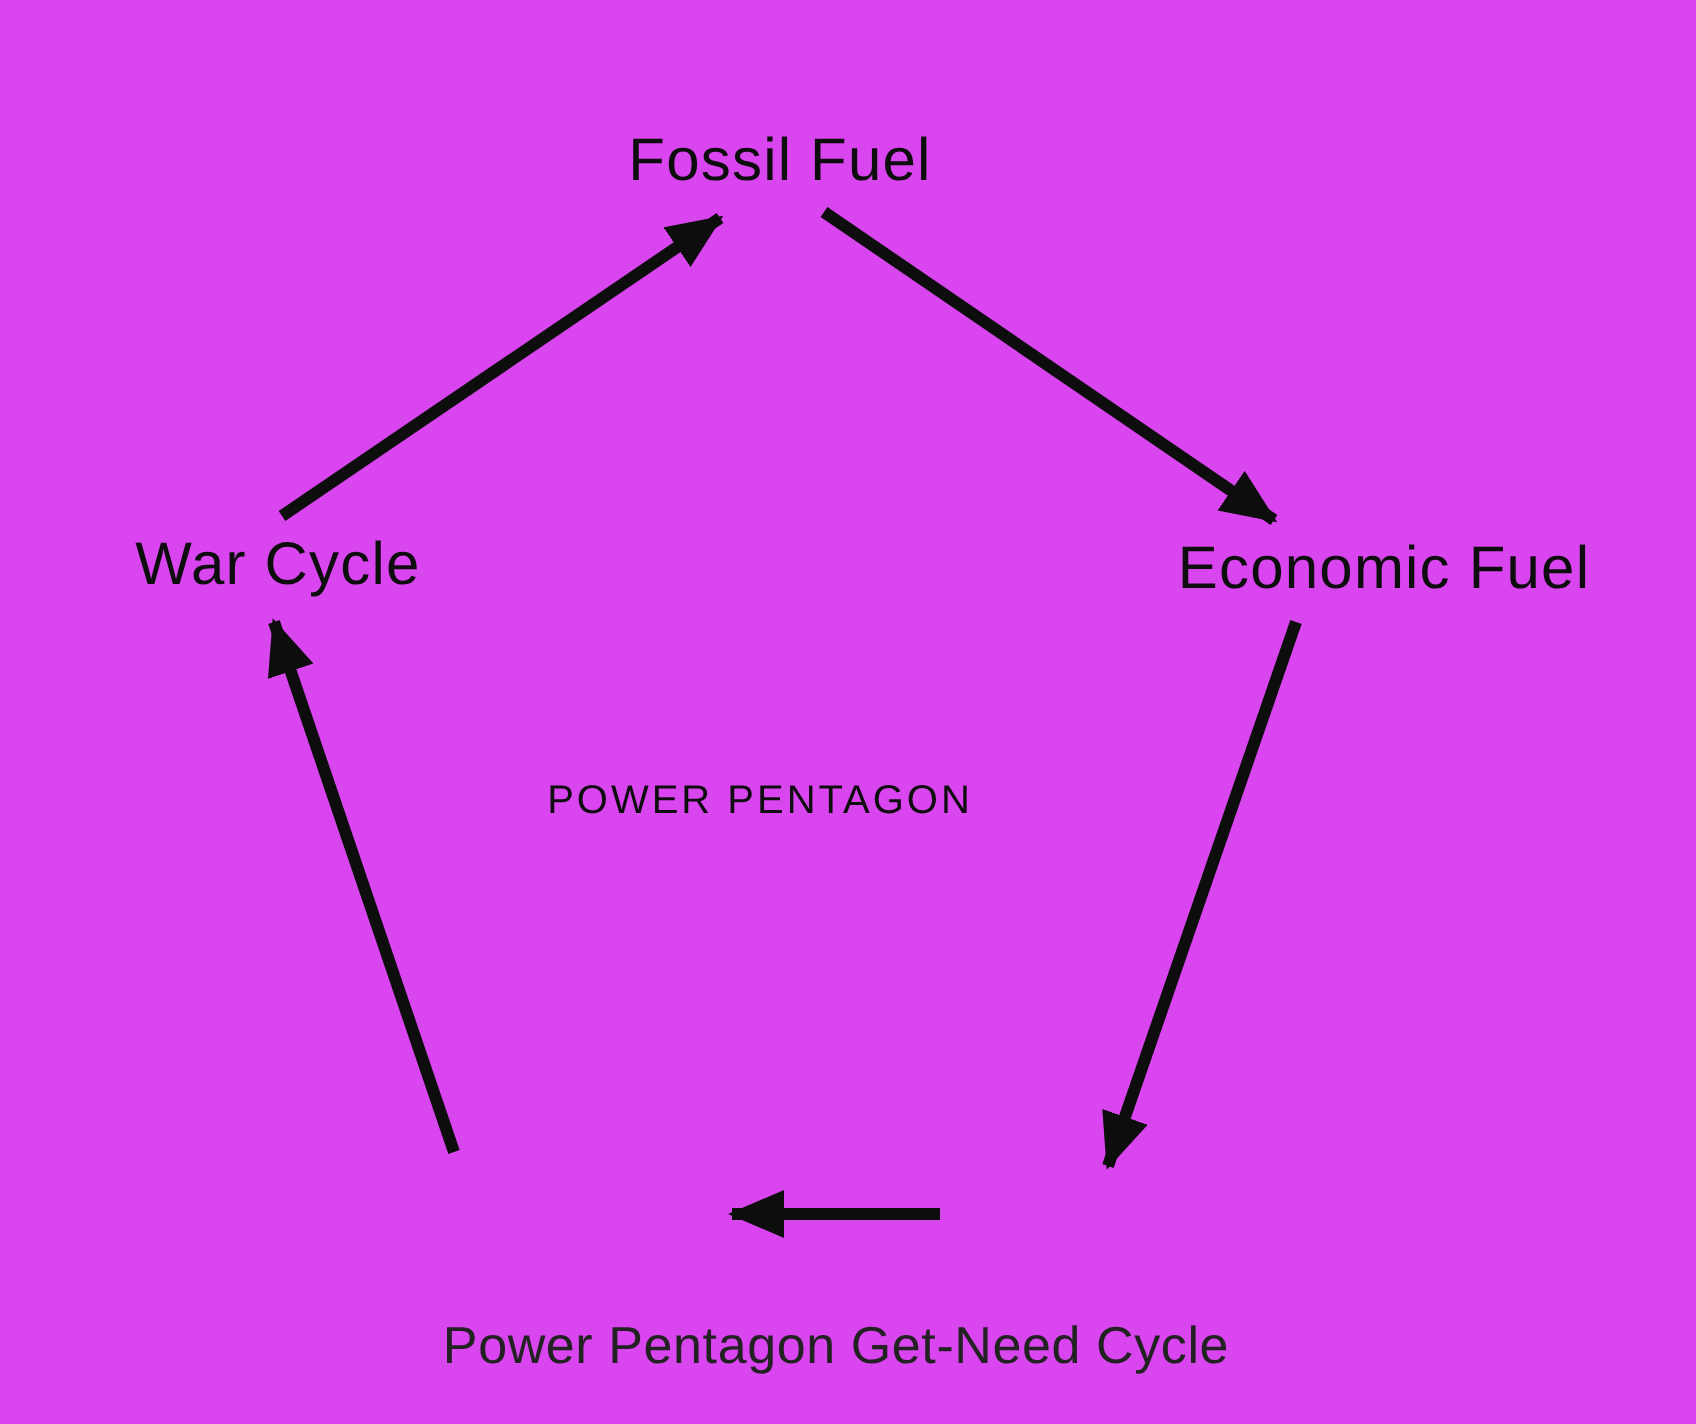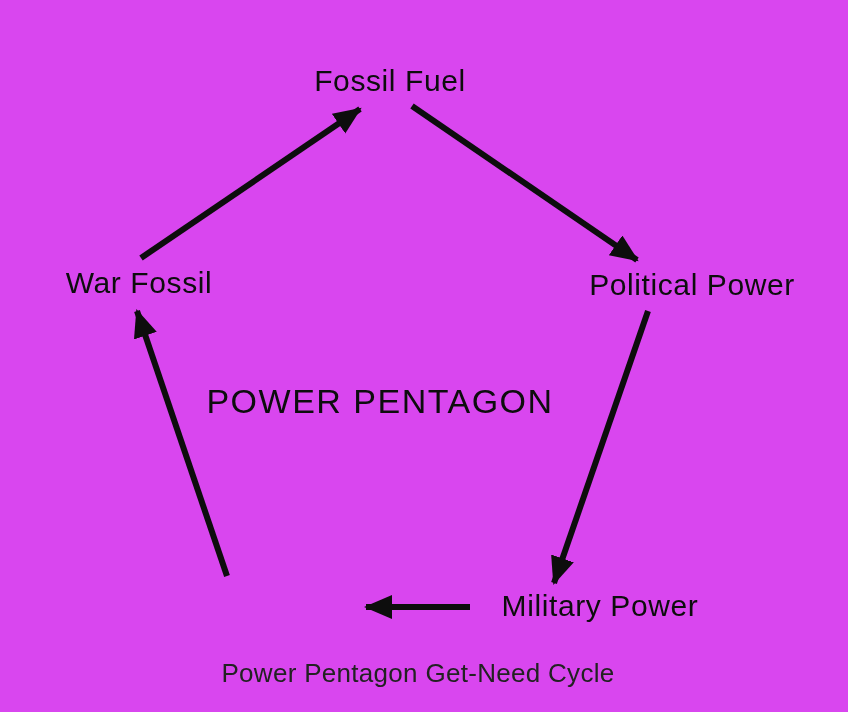--- a/index.html
+++ b/index.html
@@ -32,21 +32,21 @@
     transform: translate(-50%, -50%);
     white-space: nowrap;
     font-size: 30px;
     letter-spacing: 0.6px;
     color: #0d0d0d;
   }
   .diagram-title {
     position: absolute;
     transform: translate(-50%, -50%);
     white-space: nowrap;
-    font-size: 34px;
+    font-size: 20px;
     letter-spacing: 1.5px;
     color: #0d0d0d;
   }
   .diagram-caption {
     position: absolute;
     transform: translate(-50%, -50%);
     white-space: nowrap;
     font-size: 26px;
     letter-spacing: 0.3px;
     color: #222222;
@@ -65,24 +65,23 @@
     </defs>
   <line x1="141" y1="258" x2="360" y2="109" stroke="#0d0d0d" marker-end="url(#arrowhead)"></line>
       <line x1="412" y1="106" x2="637" y2="260" stroke="#0d0d0d" marker-end="url(#arrowhead)"></line>
       <line x1="648" y1="311" x2="554" y2="583" stroke="#0d0d0d" marker-end="url(#arrowhead)"></line>
       <line x1="470" y1="607" x2="366" y2="607" stroke="#0d0d0d" marker-end="url(#arrowhead)"></line>
       <line x1="227" y1="576" x2="137" y2="311" stroke="#0d0d0d" marker-end="url(#arrowhead)"></line>
     </svg>
 
   <div class="node-label" style="left: 390px; top: 81px;">Fossil Fuel</div>
 
-  <div class="node-label" style="left: 139px; top: 283px;">War Fossil</div>
+  <div class="node-label" style="left: 139px; top: 283px;">War Cycle</div>
 
-  <div class="node-label" style="left: 692px; top: 285px;">Political Power</div>
+  <div class="node-label" style="left: 692px; top: 285px;">Economic Fuel</div>
 
 
-  <div class="node-label" style="left: 600px; top: 606px;">Military Power</div>
 
   <div class="diagram-title" id="diagram-title" style="left: 380px; top: 401px;">POWER PENTAGON</div>
 
   <div class="diagram-caption" id="diagram-caption" style="left: 390px; top: 673px; margin-left: 28px;">Power Pentagon Get-Need Cycle</div>
 
 </div>
 
 </body></html>

